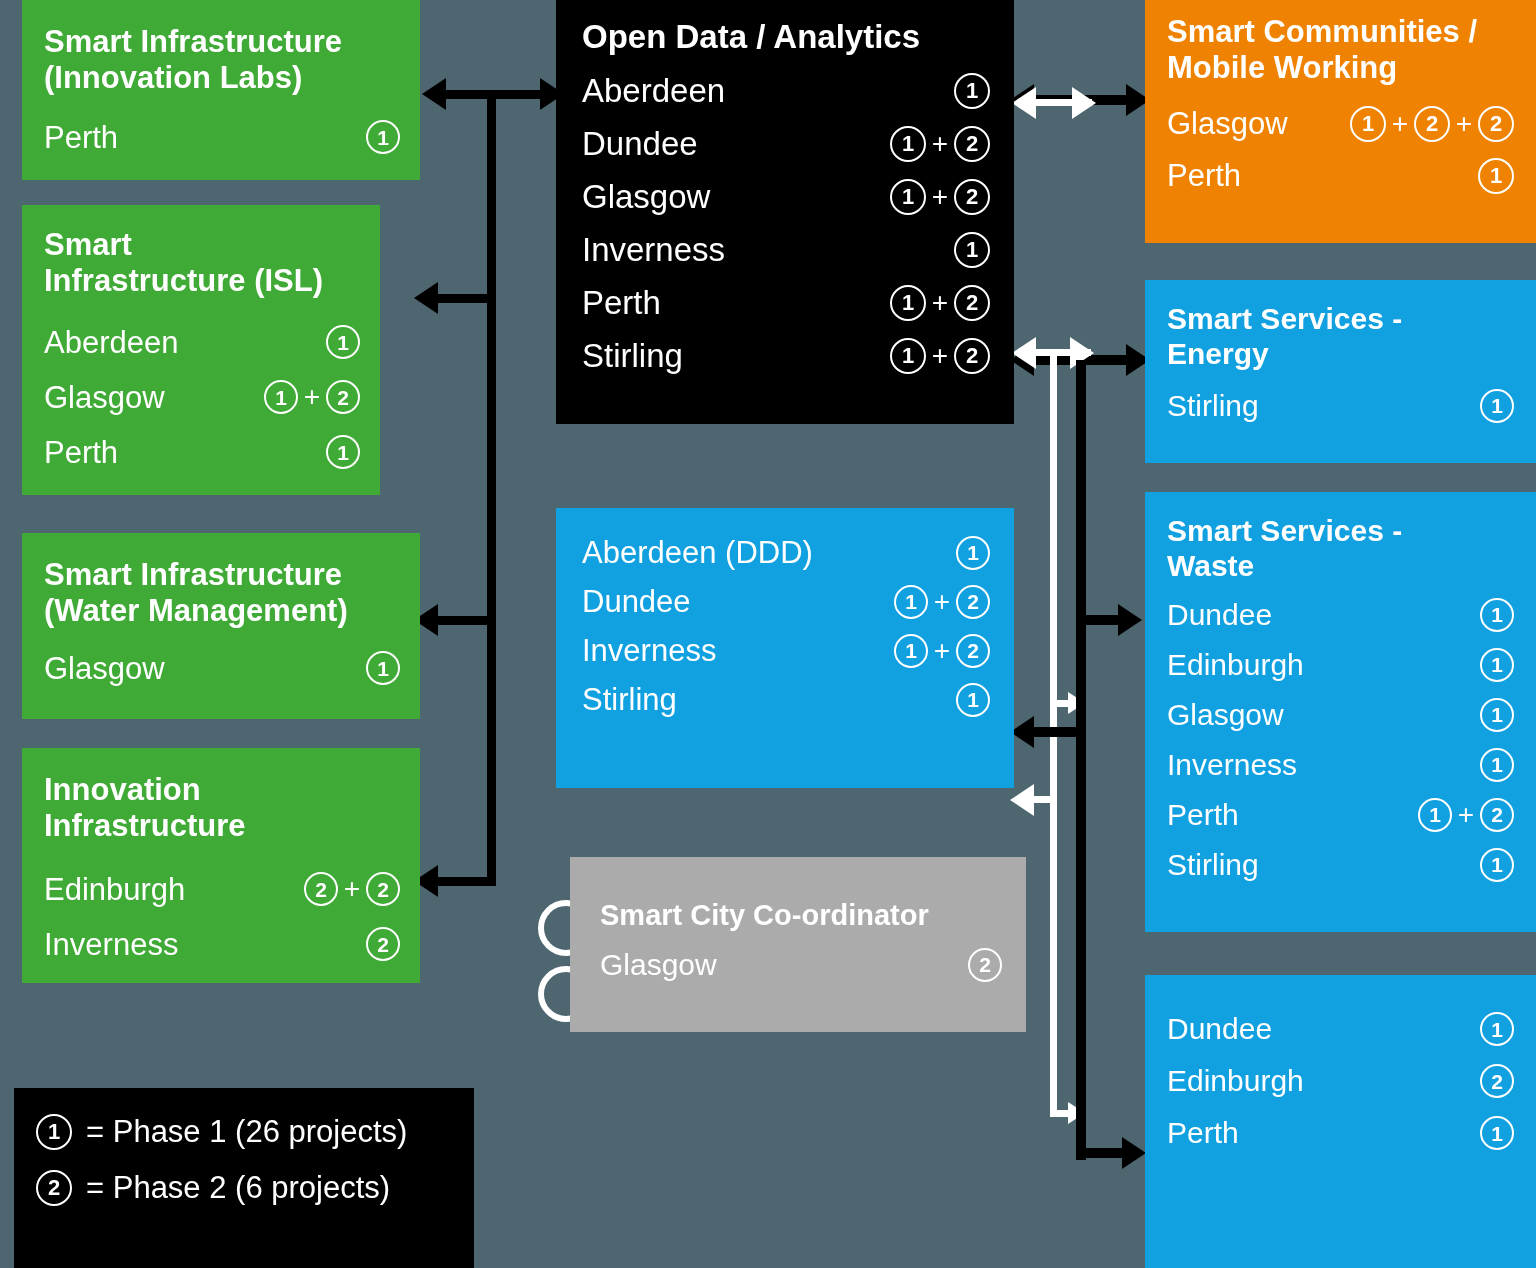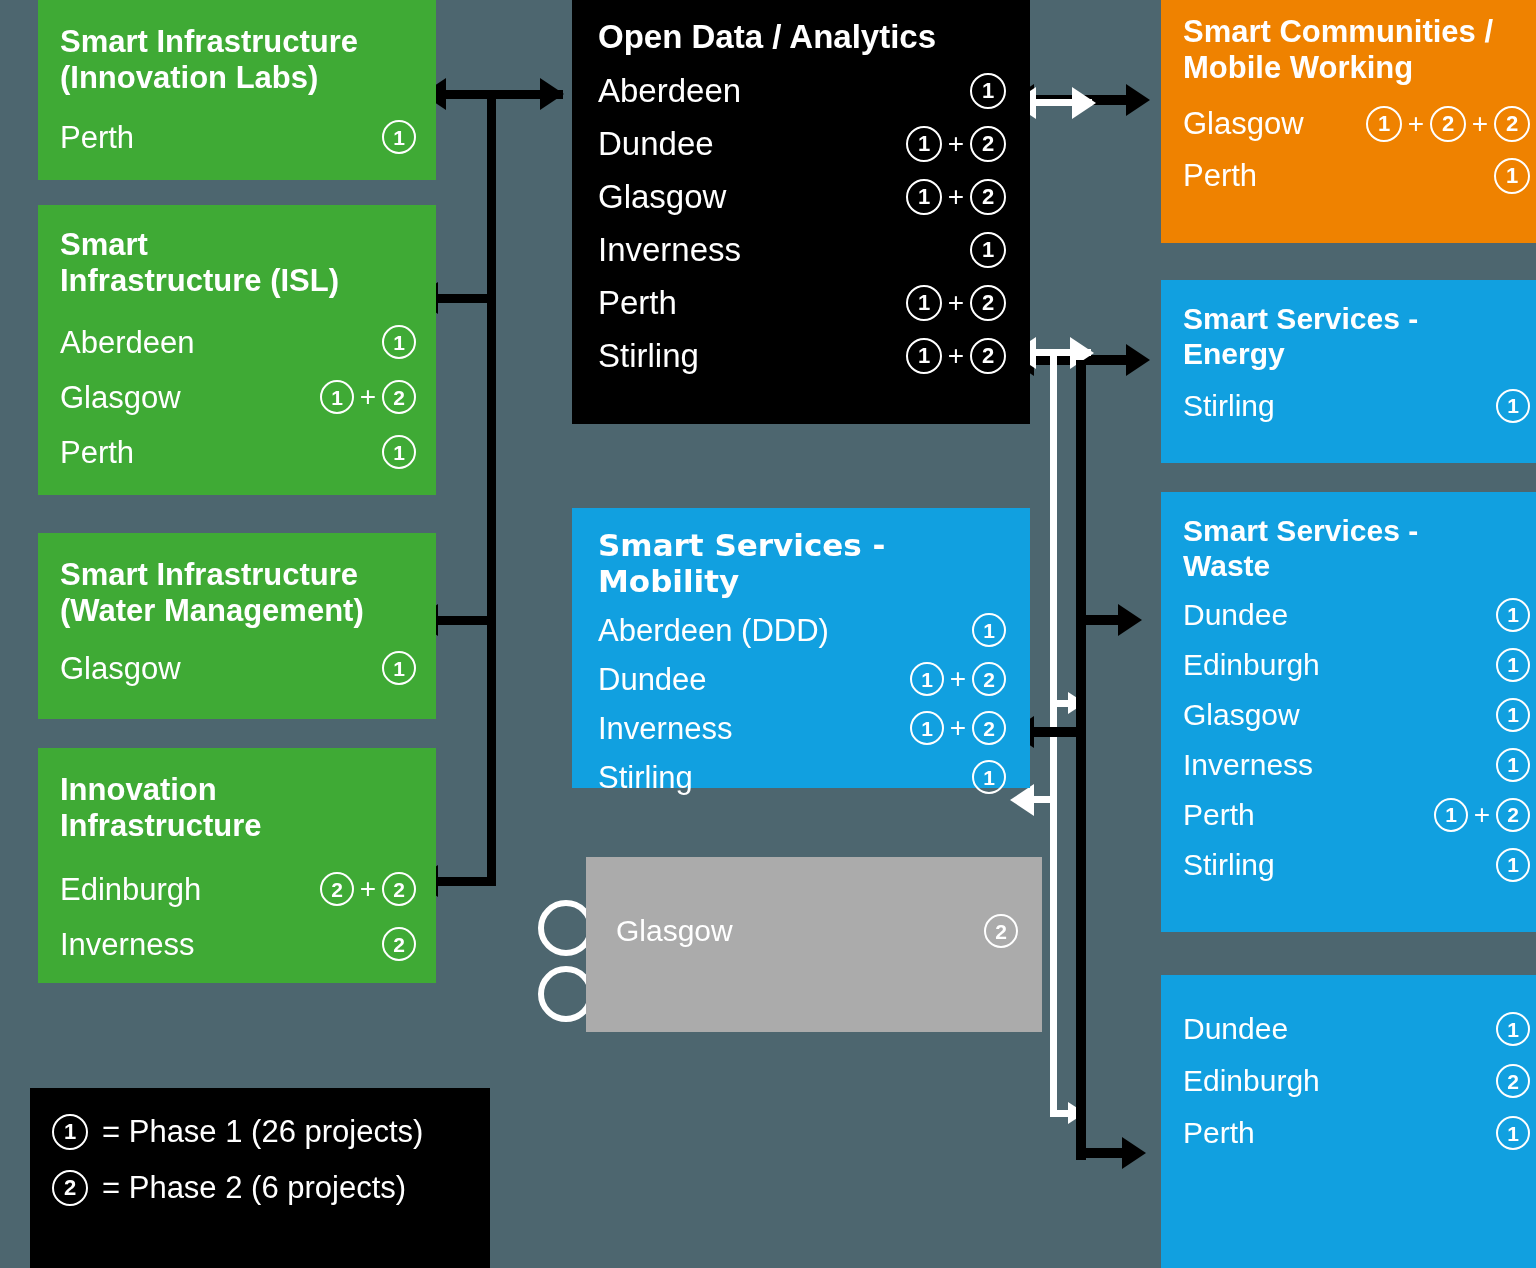--- a/index.html
+++ b/index.html
@@ -4,21 +4,21 @@
 <style>
   html,body{margin:0;padding:0;}
   body{
     width:1536px;height:1268px;
     background:#4d666f;
     font-family:"Liberation Sans","DejaVu Sans",sans-serif;
     overflow:hidden;
     position:relative;
   }
   .stage{position:absolute;left:0;top:0;width:1536px;height:1268px;}
-  .box{position:absolute;box-sizing:border-box;color:#ffffff;margin-left:16px;}
+  .box{position:absolute;box-sizing:border-box;color:#ffffff;}
   .box .title{
     font-weight:bold;
     line-height:1.16;
     white-space:pre-line;
   }
   .rows{position:relative;}
   .row{
     position:relative;
     display:flex;
     align-items:center;
@@ -42,21 +42,21 @@
     line-height:1;
   }
   .plus{
     display:inline-block;
     text-align:center;
     font-weight:normal;
   }
 
   
   #box-innovation-labs{left:22px;top:0px;width:398px;height:180px;background:#3faa35;padding:24px 20px 0 22px;}
-  #box-isl{left:22px;top:205px;width:398px;height:290px;background:#3faa35;padding:22px 20px 0 22px;}
+  #box-isl{left:22px;top:205px;width:358px;height:290px;background:#3faa35;padding:22px 20px 0 22px;}
   #box-water{left:22px;top:533px;width:398px;height:186px;background:#3faa35;padding:24px 20px 0 22px;}
   #box-intelligent{left:22px;top:748px;width:398px;height:235px;background:#3faa35;padding:24px 20px 0 22px;}
   #box-key{left:14px;top:1088px;width:460px;height:180px;background:#000000;padding:16px 18px 0 22px;}
   #box-opendata{left:556px;top:0px;width:458px;height:424px;background:#000000;padding:18px 24px 0 26px;}
   #box-mobility{left:556px;top:508px;width:458px;height:280px;background:#11a0e0;padding:20px 24px 0 26px;}
   #box-coordinator{left:570px;top:857px;width:456px;height:175px;background:#ababab;padding:42px 24px 0 30px;}
   #box-communities{left:1145px;top:0px;width:391px;height:243px;background:#ef8200;padding:14px 22px 0 22px;}
   #box-energy{left:1145px;top:280px;width:391px;height:183px;background:#11a0e0;padding:22px 22px 0 22px;}
   #box-waste{left:1145px;top:492px;width:391px;height:440px;background:#11a0e0;padding:22px 22px 0 22px;}
   #box-safety{left:1145px;top:975px;width:391px;height:293px;background:#11a0e0;padding:22px 22px 0 22px;}
@@ -314,21 +314,20 @@
         <span class="badges">
           <span class="pnum">1</span>
           <span class="plus">+</span>
           <span class="pnum">2</span>
         </span>
       </div>
     </div>
   </div>
 
   <div class="box" id="box-mobility">
-    <div class="title">Smart Services - Mobility</div>
     <div class="rows">
       <div class="row">
         <span class="city">Aberdeen (DDD)</span>
         <span class="badges">
           <span class="pnum">1</span>
         </span>
       </div>
       <div class="row">
         <span class="city">Dundee</span>
         <span class="badges">
@@ -348,20 +347,21 @@
       <div class="row">
         <span class="city">Stirling</span>
         <span class="badges">
           <span class="pnum">1</span>
         </span>
       </div>
     </div>
   </div>
 
   <div class="box" id="box-coordinator">
+    <div class="title">Smart City Co-ordinator</div>
     <div class="rows">
       <div class="row">
         <span class="city">Glasgow</span>
         <span class="badges">
           <span class="pnum">2</span>
         </span>
       </div>
     </div>
   </div>
 

